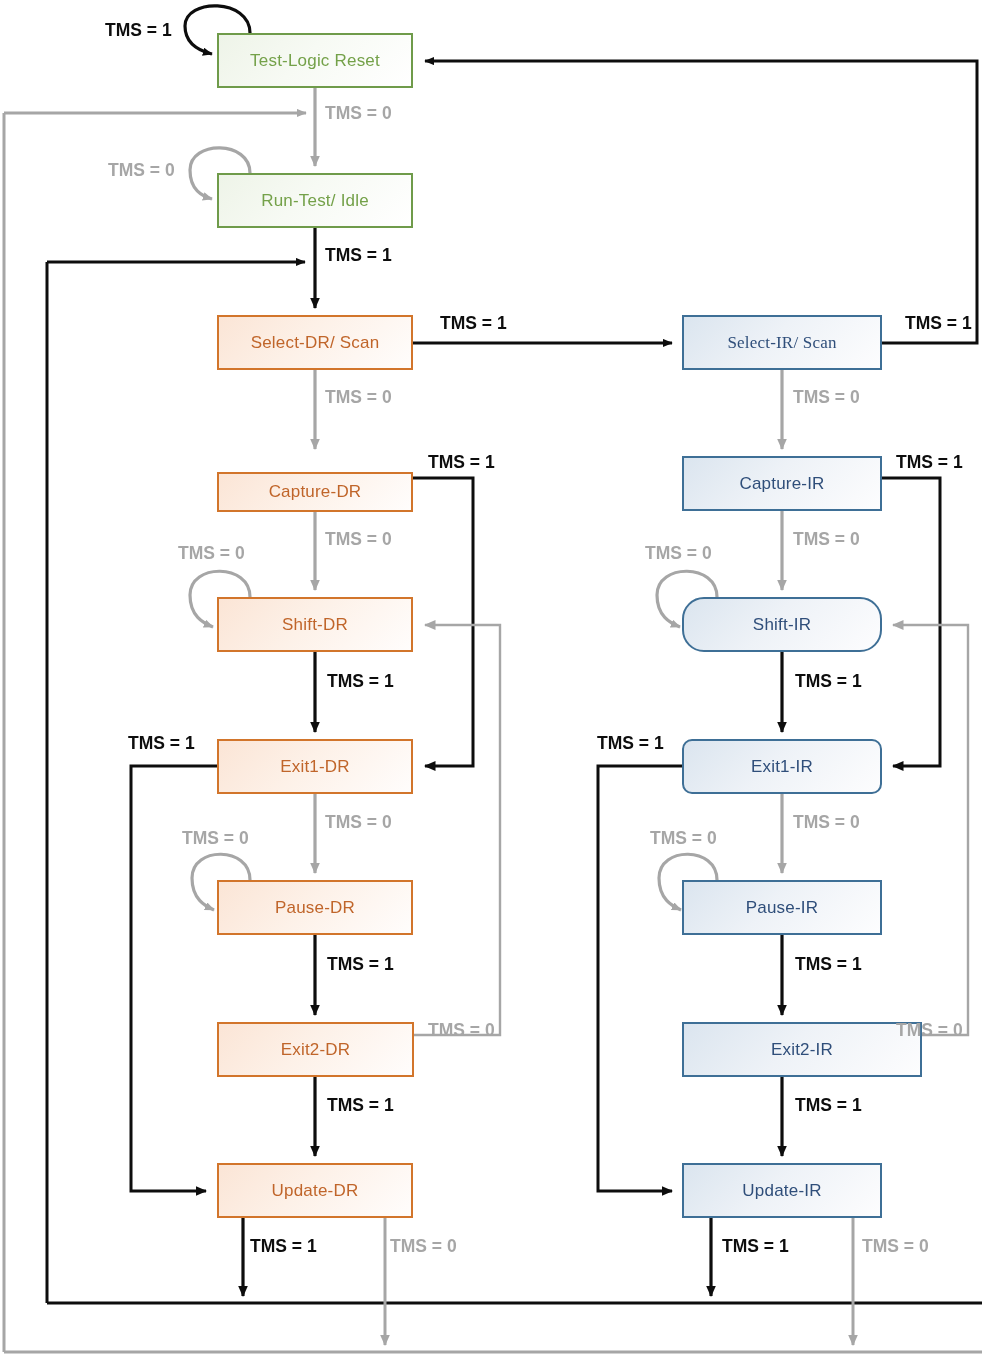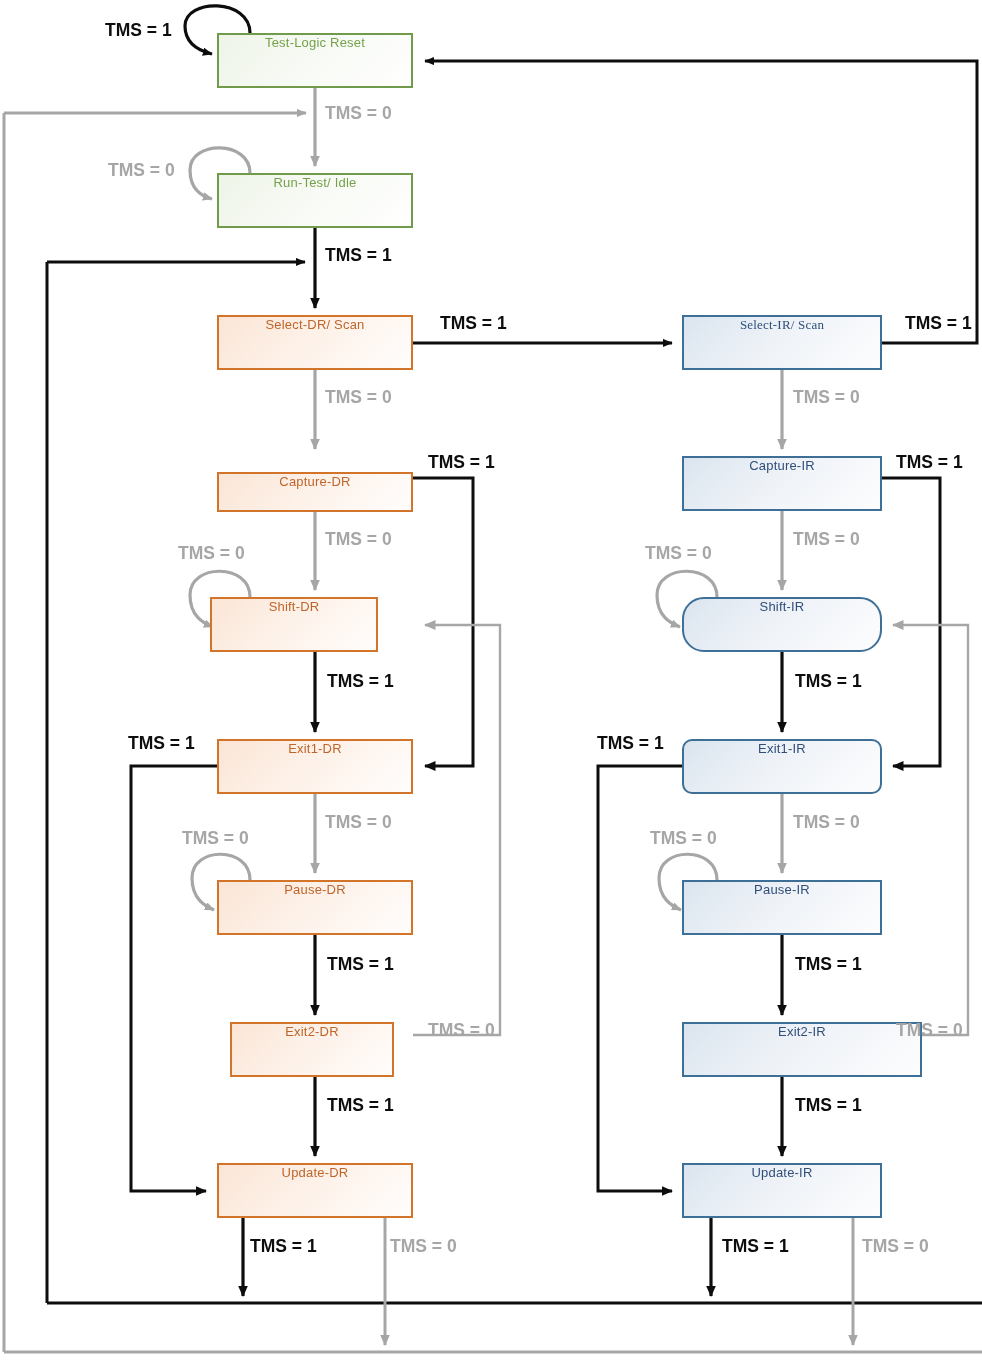--- a/index.html
+++ b/index.html
@@ -6,22 +6,22 @@
   html,body{margin:0;padding:0;background:#ffffff;}
   body{font-family:"Liberation Sans", sans-serif;}
   #canvas{position:relative;width:982px;height:1363px;background:#ffffff;overflow:hidden;}
   svg.wires{position:absolute;left:0;top:0;width:982px;height:1363px;}
 
   .state-box{
     position:absolute;
     box-sizing:border-box;
     border-width:2.5px;
     border-style:solid;
-    display:flex;justify-content:center;
-    font-size:13px;
+    display:flex;align-items:center;justify-content:center;
+    font-size:17px;
     letter-spacing:0.2px;
     white-space:nowrap;
   }
   .state-green{border-color:#6f9b4a;color:#74a149;
     background:linear-gradient(135deg,#eef4e8 0%,#f7faf4 45%,#ffffff 100%);}
   .state-orange{border-color:#d2752b;color:#c0652a;
     background:linear-gradient(135deg,#fbe5d6 0%,#fdf1e8 45%,#fffdfc 100%);}
   .state-blue{border-color:#3e6f96;color:#2f4e7a;
     background:linear-gradient(135deg,#dbe5ef 0%,#eef2f7 45%,#fdfdfe 100%);}
 
@@ -153,30 +153,30 @@
       </div>
       <div class="state-box state-green" style="left: 217px; top: 173px; width: 196px; height: 55px;">
         <span>Run-Test/ Idle</span>
       </div>
       <div class="state-box state-orange" style="left: 217px; top: 315px; width: 196px; height: 55px;">
         <span>Select-DR/ Scan</span>
       </div>
       <div class="state-box state-orange" style="left: 217px; top: 456px; width: 196px; height: 40px; margin-top: 16px;">
         <span>Capture-DR</span>
       </div>
-      <div class="state-box state-orange" style="left: 210px; top: 597px; width: 168px; height: 55px;">
+      <div class="state-box state-orange" style="left: 217px; top: 597px; width: 196px; height: 55px;">
         <span>Shift-DR</span>
       </div>
       <div class="state-box state-orange" style="left: 217px; top: 739px; width: 196px; height: 55px;">
         <span>Exit1-DR</span>
       </div>
       <div class="state-box state-orange" style="left: 217px; top: 880px; width: 196px; height: 55px;">
         <span>Pause-DR</span>
       </div>
-      <div class="state-box state-orange" style="left: 230px; top: 1022px; width: 164px; height: 55px;">
+      <div class="state-box state-orange" style="left: 217px; top: 1022px; width: 197px; height: 55px;">
         <span>Exit2-DR</span>
       </div>
       <div class="state-box state-orange" style="left: 217px; top: 1163px; width: 196px; height: 55px;">
         <span>Update-DR</span>
       </div>
       <div class="state-box state-blue" style="left: 682px; top: 315px; width: 200px; height: 55px; font-family: Liberation Serif, serif;">
         <span>Select-IR/ Scan</span>
       </div>
       <div class="state-box state-blue" style="left: 682px; top: 456px; width: 200px; height: 55px;">
         <span>Capture-IR</span>

